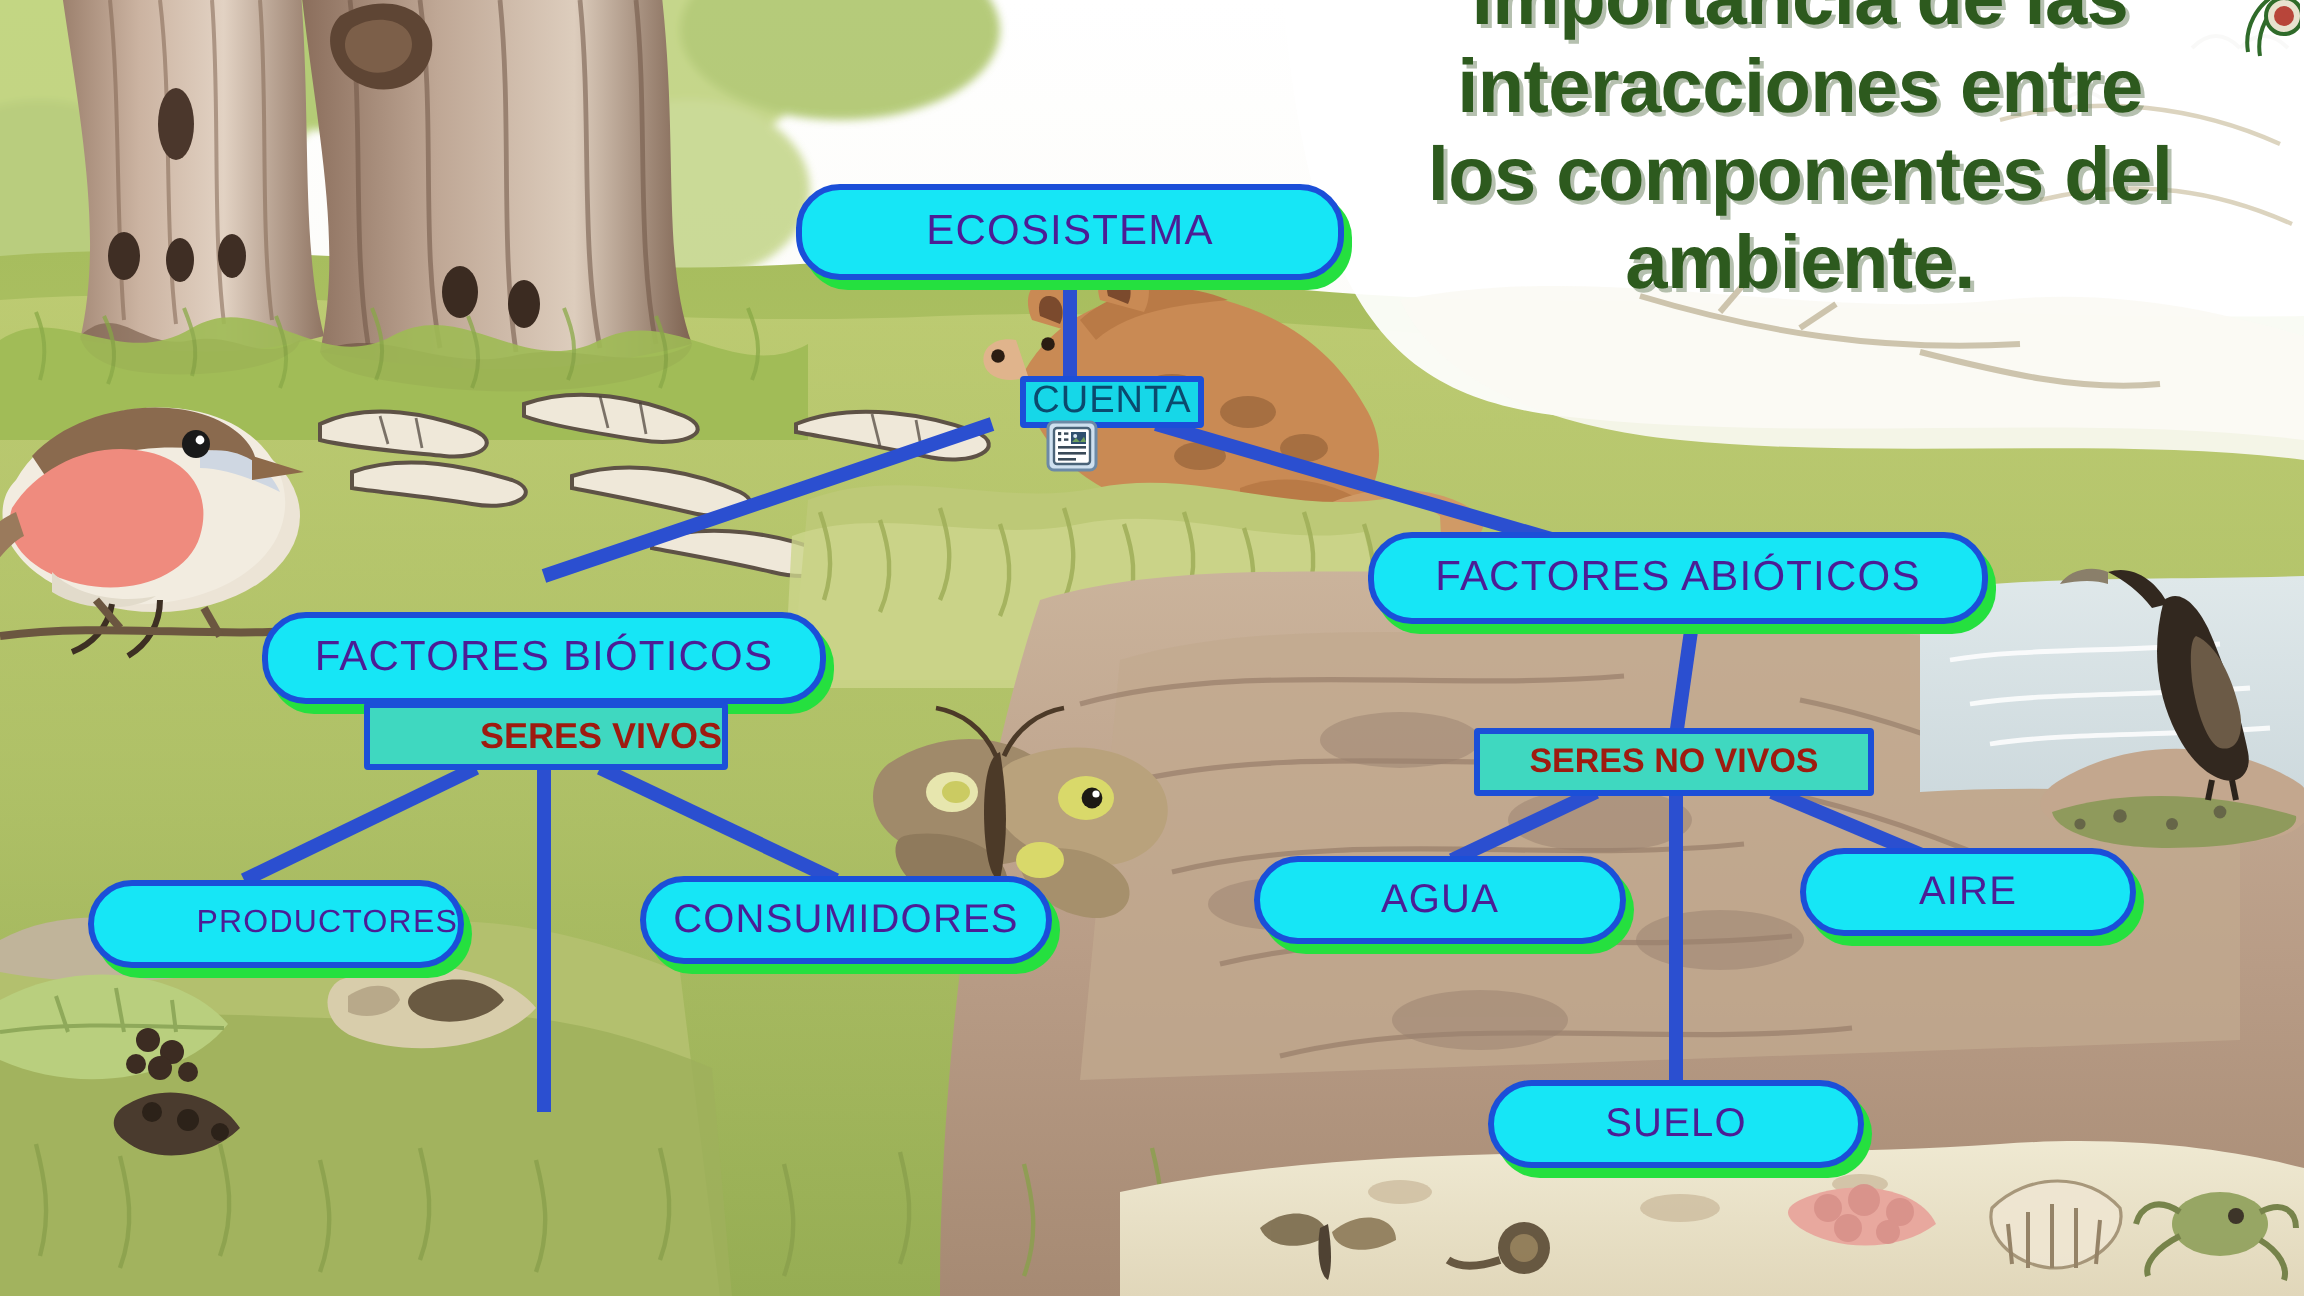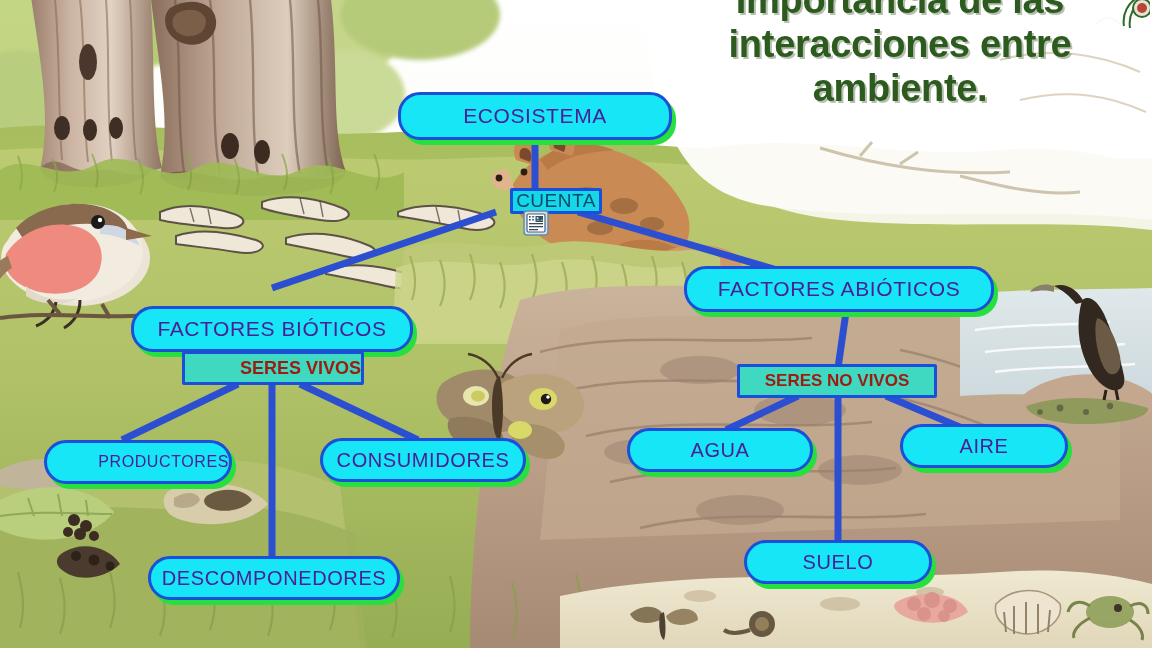--- a/index.html
+++ b/index.html
@@ -494,20 +494,21 @@
         <path d="M886,396 L962,428"></path>
 
         <path d="M838,396 L838,542"></path>
       </g>
     </svg>
   </div>
 
   <div id="title">
     <span class="ln">Importancia de las</span>
     <span class="ln">interacciones entre</span>
+    <span class="ln">los componentes del</span>
     <span class="ln">ambiente.</span>
   </div>
 
   <div class="emblem">
     <svg viewBox="0 0 56 56" xmlns="http://www.w3.org/2000/svg">
       <g fill="none" stroke="#2f6b2a" stroke-width="2">
         <path d="M46,2 C34,8 28,20 30,32"></path>
         <path d="M52,2 C40,10 34,22 36,34"></path>
       </g>
       <circle cx="48" cy="14" r="9" fill="#e8e2cf" stroke="#2f6b2a" stroke-width="2"></circle>
@@ -559,23 +560,20 @@
   </div>
 
   <div class="node round" style="left:44px;top:440px;width:188px;height:44px;font-size:16px;justify-content:flex-end;">
     <span>PRODUCTORES</span>
   </div>
 
   <div class="node round" style="left:320px;top:438px;width:206px;height:44px;font-size:20px;">
     <span>CONSUMIDORES</span>
   </div>
 
-  <div class="node round" style="left:148px;top:556px;width:252px;height:44px;font-size:20px;">
-    <span>DESCOMPONEDORES</span>
-  </div>
 
   <div class="node round" style="left:627px;top:428px;width:186px;height:44px;font-size:20px;">
     <span>AGUA</span>
   </div>
 
   <div class="node round" style="left:900px;top:424px;width:168px;height:44px;font-size:20px;">
     <span>AIRE</span>
   </div>
 
   <div class="node round" style="left:744px;top:540px;width:188px;height:44px;font-size:20px;">

